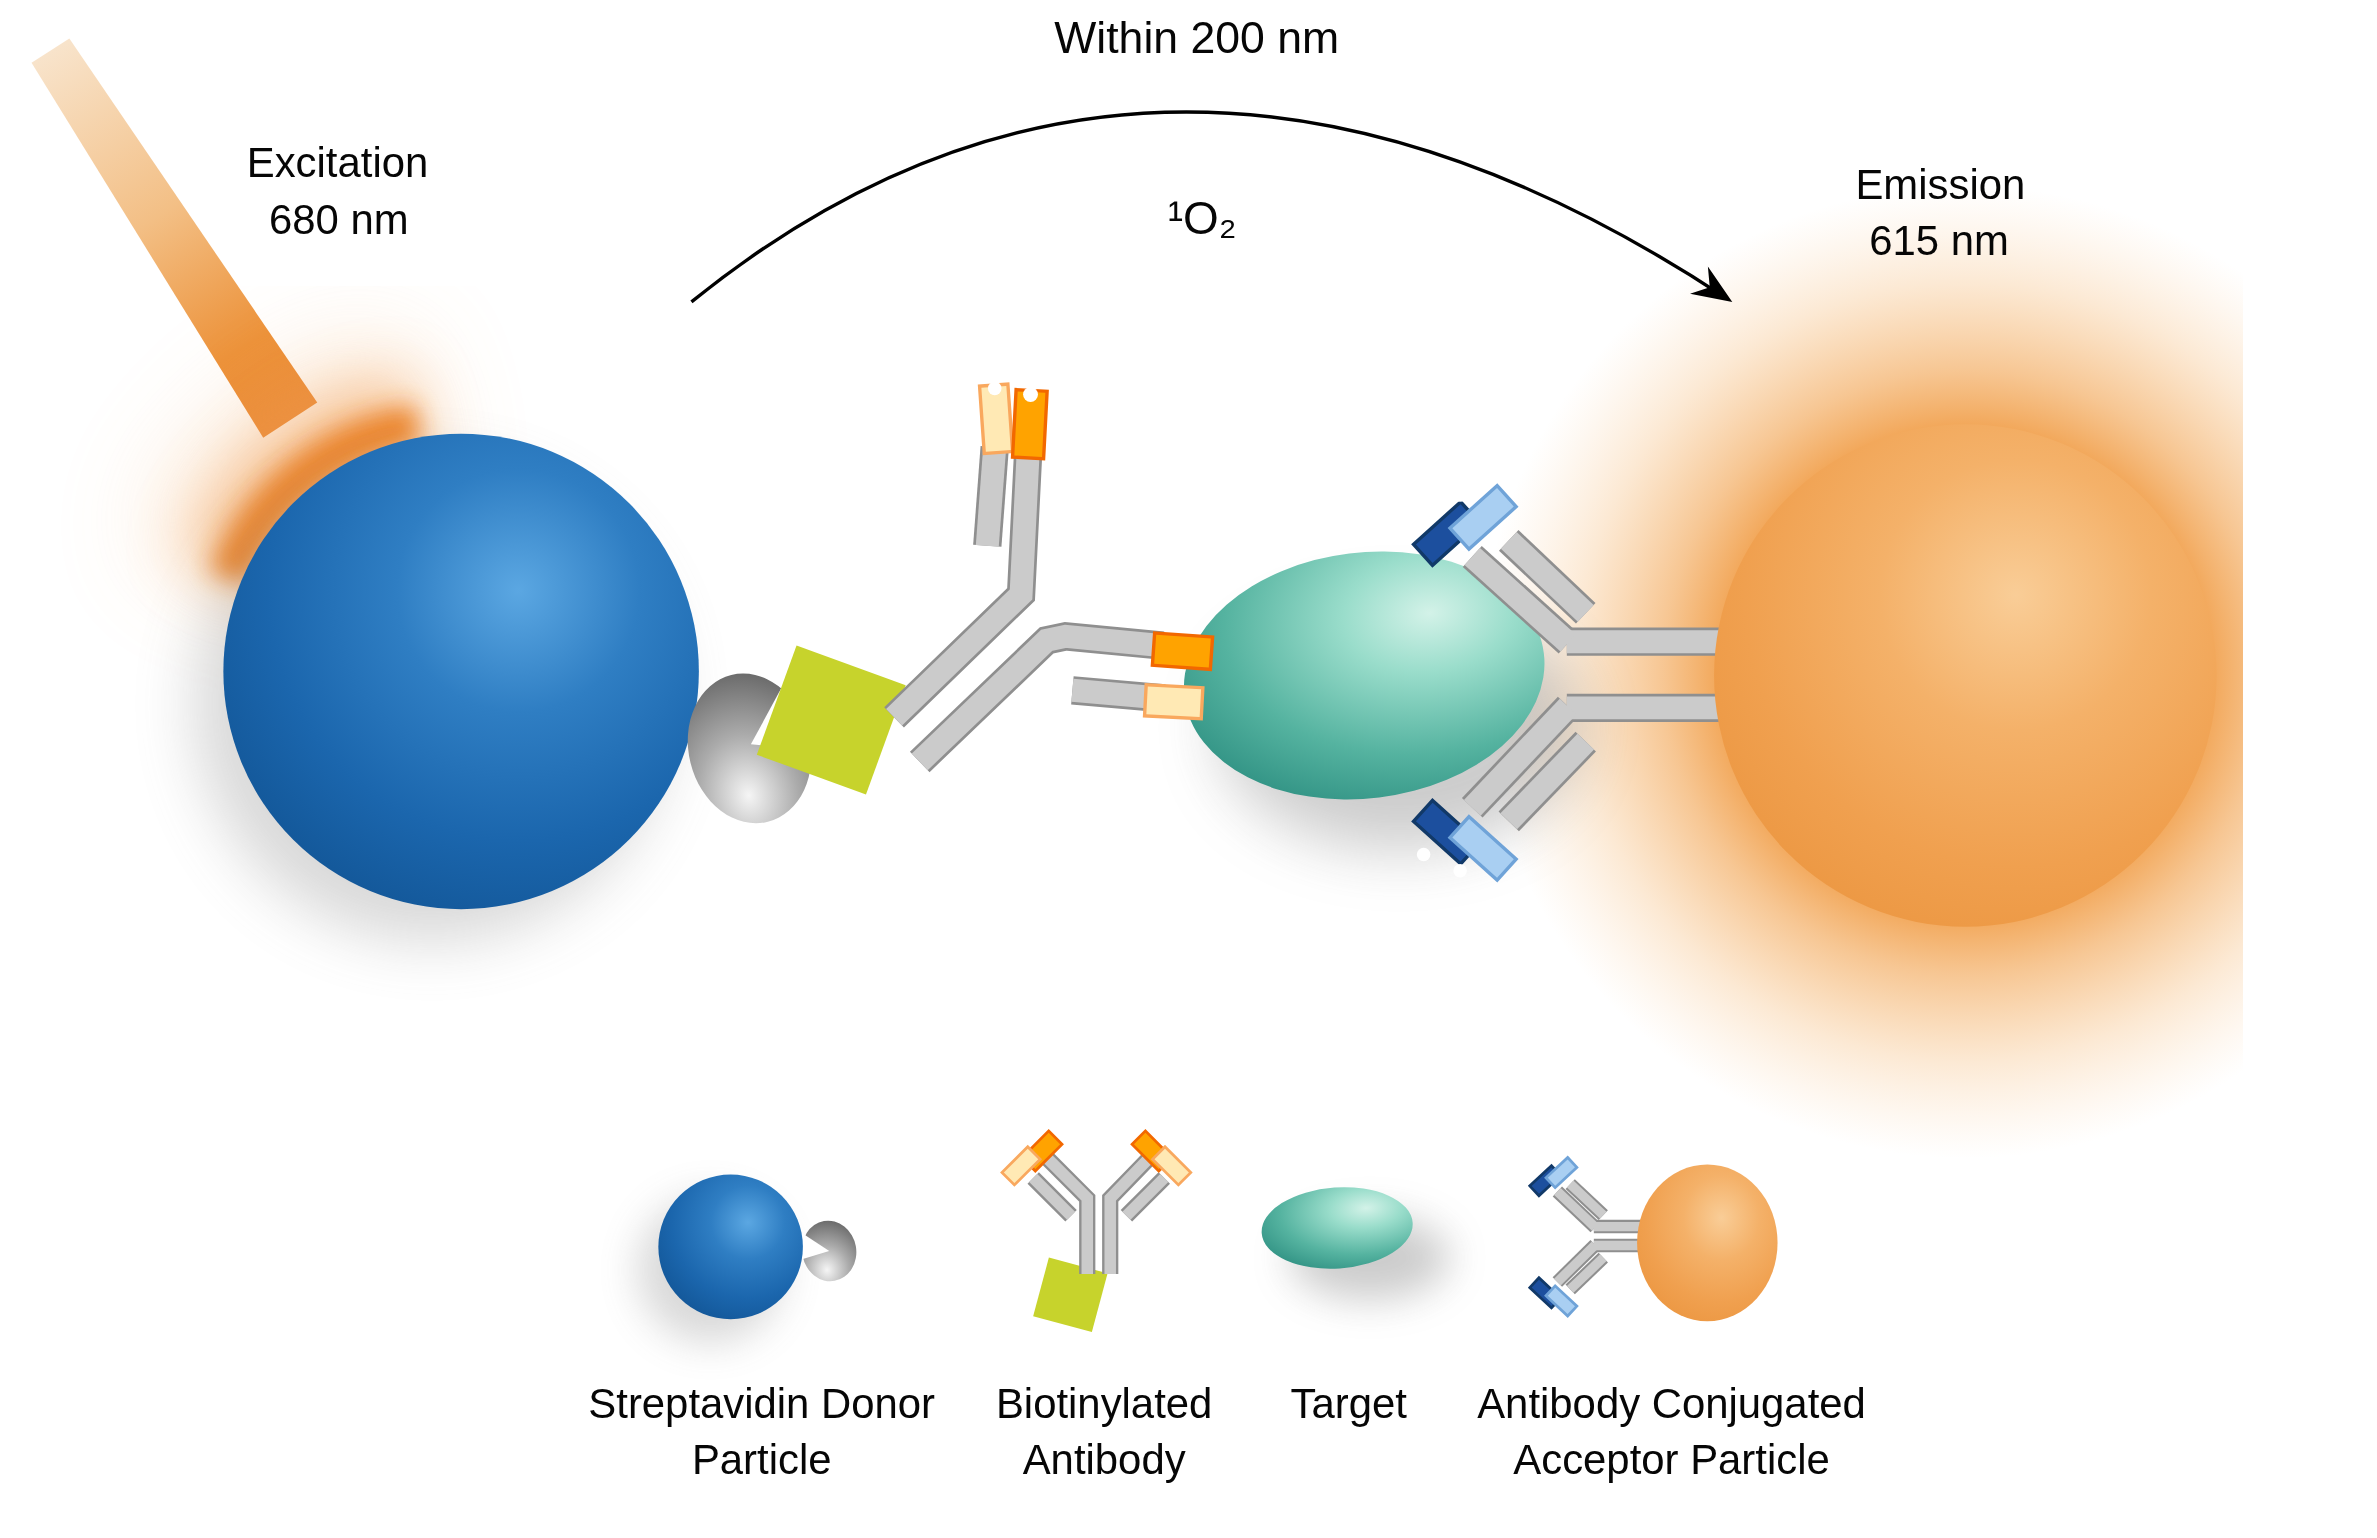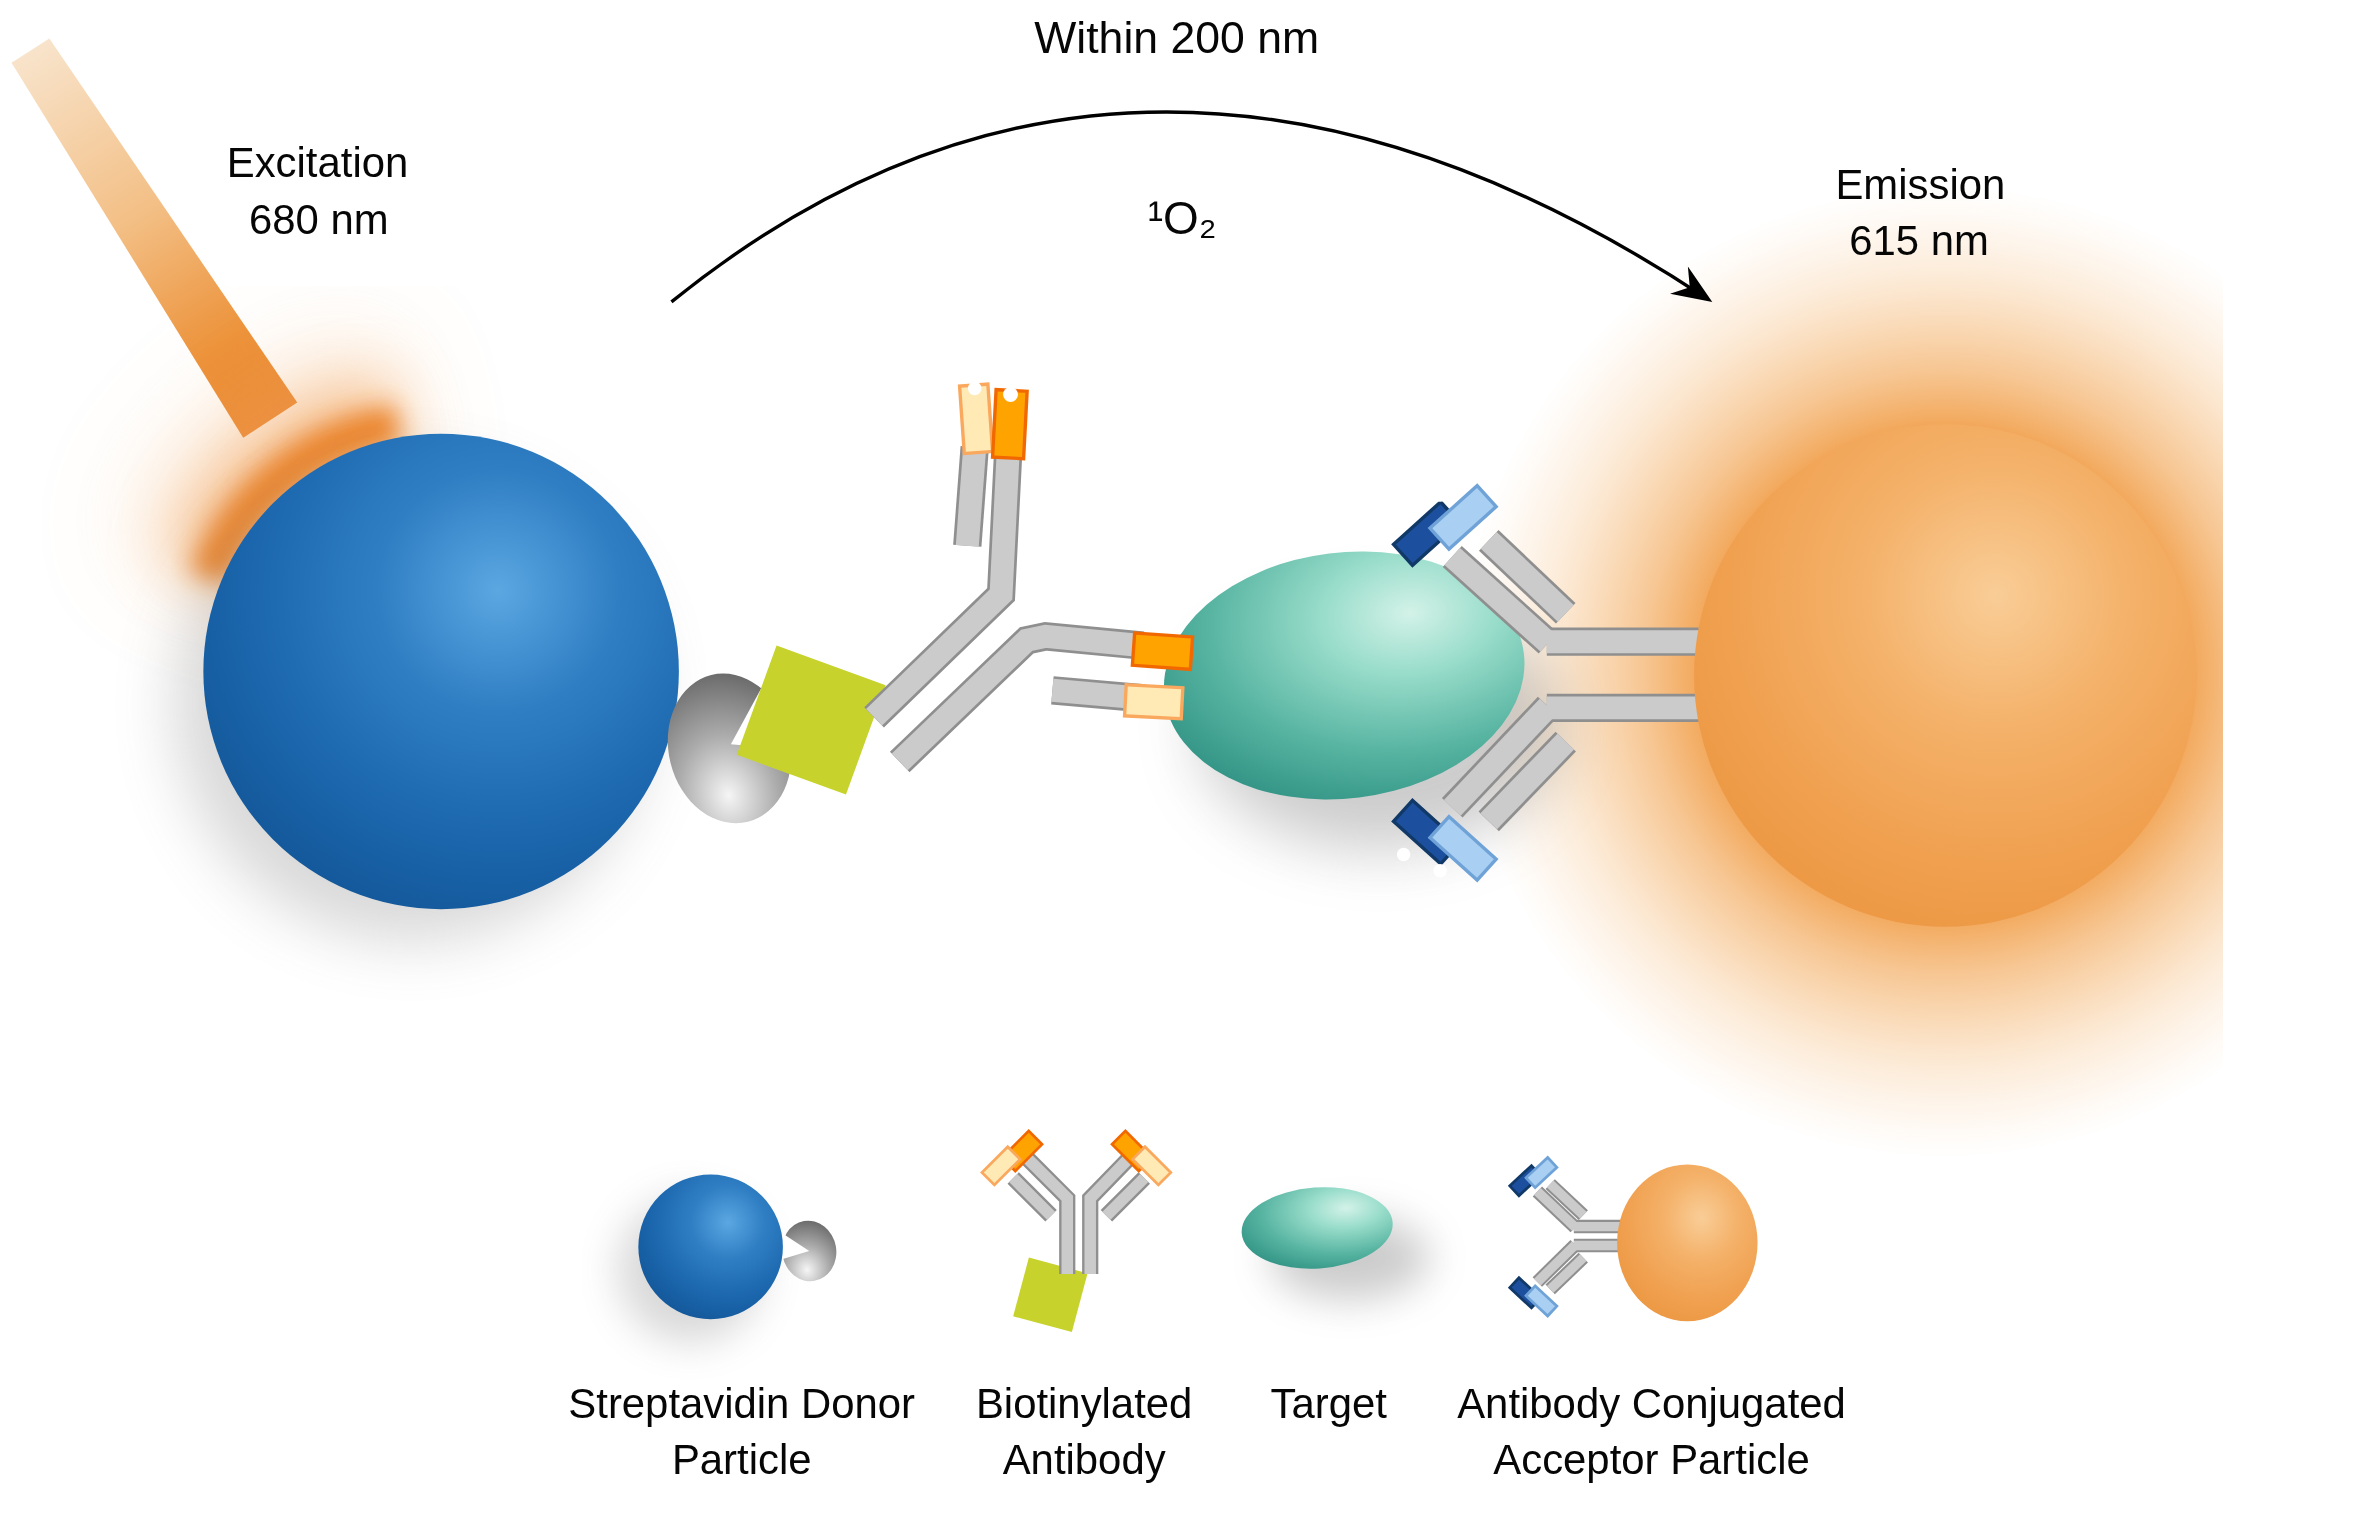--- a/index.html
+++ b/index.html
@@ -1,16 +1,16 @@
 <!DOCTYPE html>
 <html style="font-size:10.8px"><head>
 <meta charset="utf-8">
 <style>
   html,body{margin:0;padding:0;background:#ffffff;}
-  .stage{position:relative;width:2223px;height:1538px;background:#ffffff;overflow:hidden;}
+  .stage{position:relative;width:2223px;height:1538px;background:#ffffff;overflow:hidden;margin-left:20px;}
   svg{display:block;}
   text{font-family:"Liberation Sans","DejaVu Sans",sans-serif;fill:#060606;}
   .ann{font-size:62px;}
   .ann-big{font-size:66px;}
   .o2{font-size:68px;}
   .leg{font-size:62px;}
 </style>
 </head>
 <body>
 

